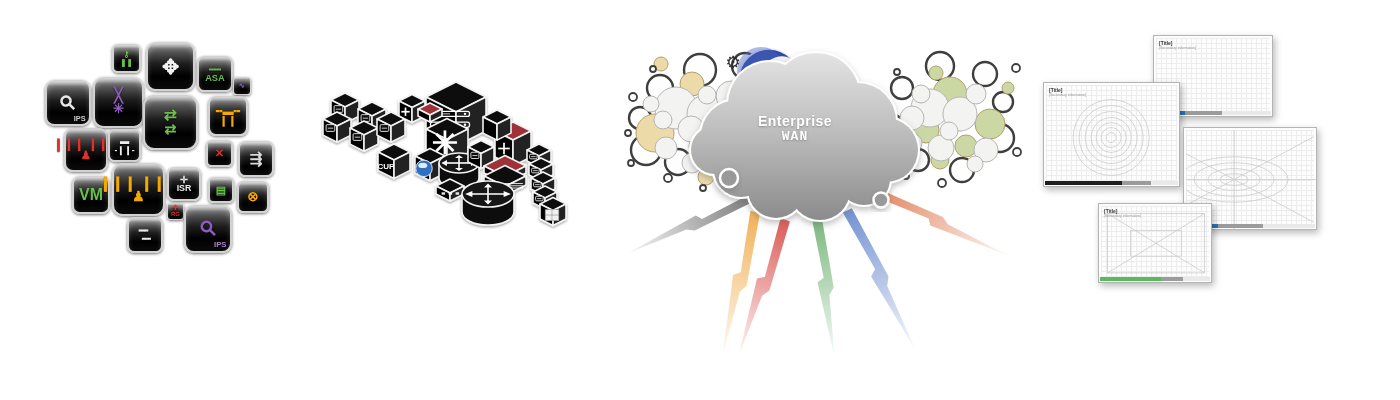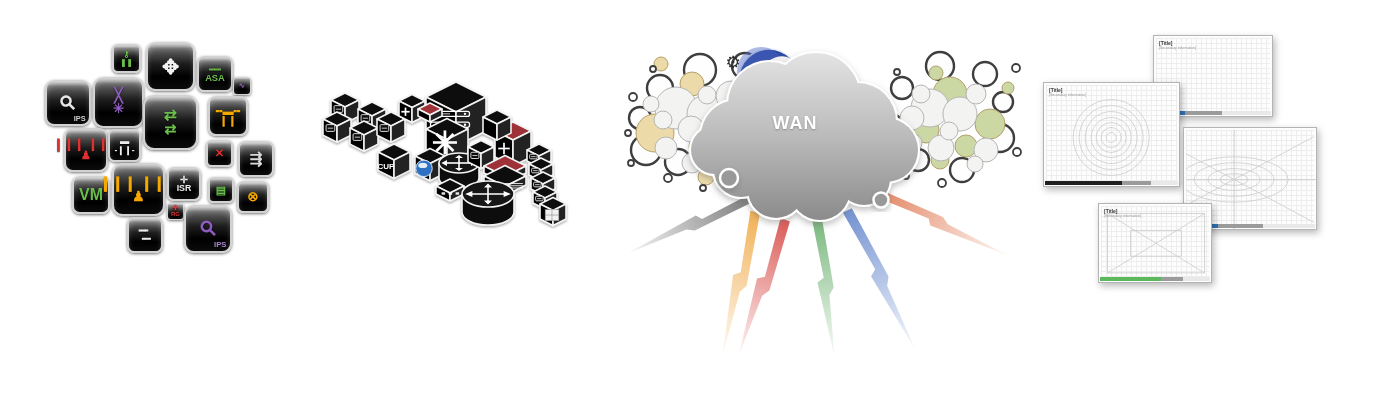--- a/index.html
+++ b/index.html
@@ -30,21 +30,21 @@
   .tpage .ttl{position:absolute;left:5px;top:4px;font-size:5px;font-weight:bold;
     color:#3c3c3c;line-height:1.2;z-index:3;}
   .tpage .sttl{font-size:3.5px;color:#9a9a9a;font-weight:normal;}
   .tbar{position:absolute;left:1px;right:1px;bottom:1px;height:4px;display:flex;z-index:3;}
   .tbar span{display:block;height:100%;}
 
   
   .cloudlabel{position:absolute;left:715px;top:113px;width:160px;text-align:center;
     color:#fff;font-weight:bold;text-shadow:0 1px 2px rgba(80,80,80,.45);z-index:6;}
   .cloudlabel .l1{font-size:14px;letter-spacing:.5px;}
-  .cloudlabel .l2{font-size:18px;letter-spacing:1px;}
+  .cloudlabel .l2{font-size:13px;letter-spacing:1px;font-family:Liberation Mono, monospace;}
 
   svg.layer{position:absolute;overflow:visible;}
 </style>
 </head>
 <body>
 
 <div class="canvas">
 
   <div style="position:absolute;left:0;top:0;width:300px;height:280px;">
       <div class="gicon" style="left: 112px; top: 44px; width: 29px; height: 29px;">
@@ -452,20 +452,21 @@
         <circle cx="820" cy="190" r="30" fill="url(#cloudGrad)"></circle>
         <circle cx="776" cy="190" r="28" fill="url(#cloudGrad)"></circle>
         <circle cx="741" cy="170" r="27" fill="url(#cloudGrad)"></circle>
         <circle cx="715" cy="150" r="24" fill="url(#cloudGrad)"></circle>
       </g>
       <circle cx="729" cy="178" r="9" fill="#999" stroke="#fff" stroke-width="2.5" filter="url(#cloudShadow)"></circle>
       <circle cx="881" cy="200" r="7.5" fill="#999" stroke="#fff" stroke-width="2.5" filter="url(#cloudShadow)"></circle>
     </svg>
 
   <div class="cloudlabel">
+    <div class="l1">Enterprise</div>
     <div class="l2">WAN</div>
   </div>
 
   <div style="position:absolute;left:0;top:0;width:1400px;height:400px;pointer-events:none;">
       <div class="tpage" style="left: 1153px; top: 35px; width: 120px; height: 82px; z-index: 1;">
         <div class="tgrid"></div>
         <div class="ttl">[Title]<div class="sttl">[Secondary information]</div></div>
         <svg viewBox="0 0 116 78" width="116" height="78"></svg>
         <div class="tbar">
           <span style="background: rgb(46, 116, 181); width: 26%;"></span>

